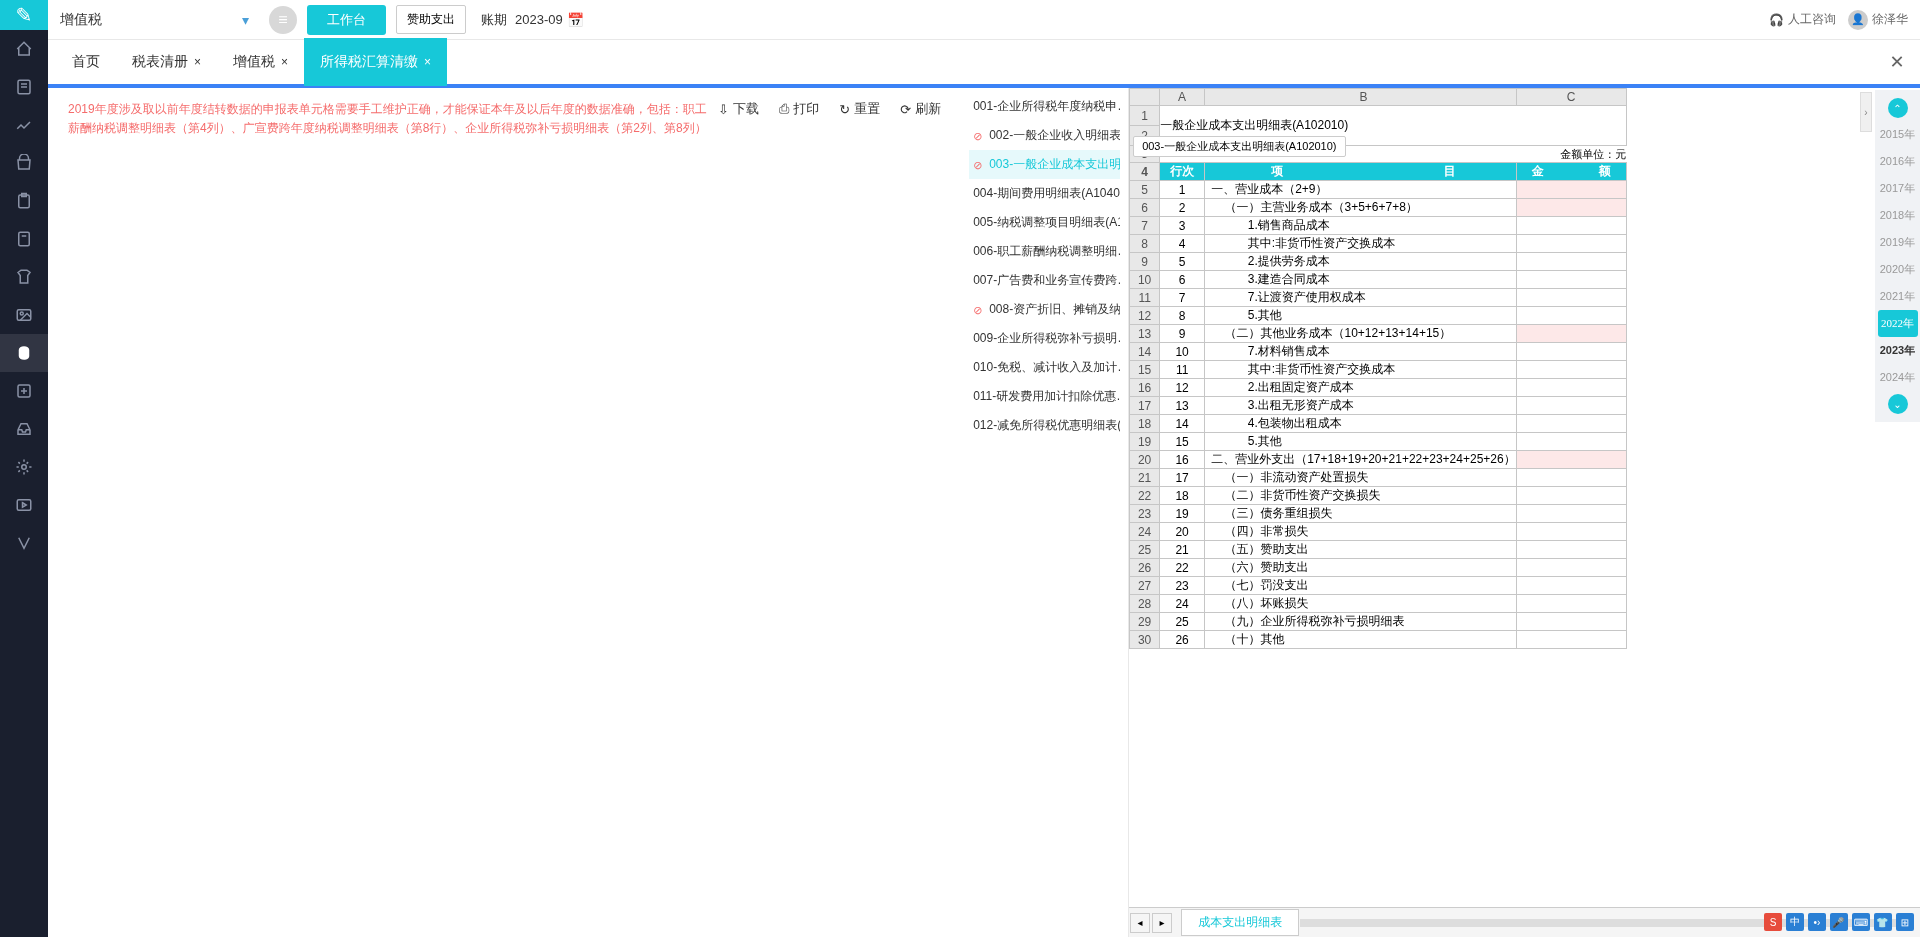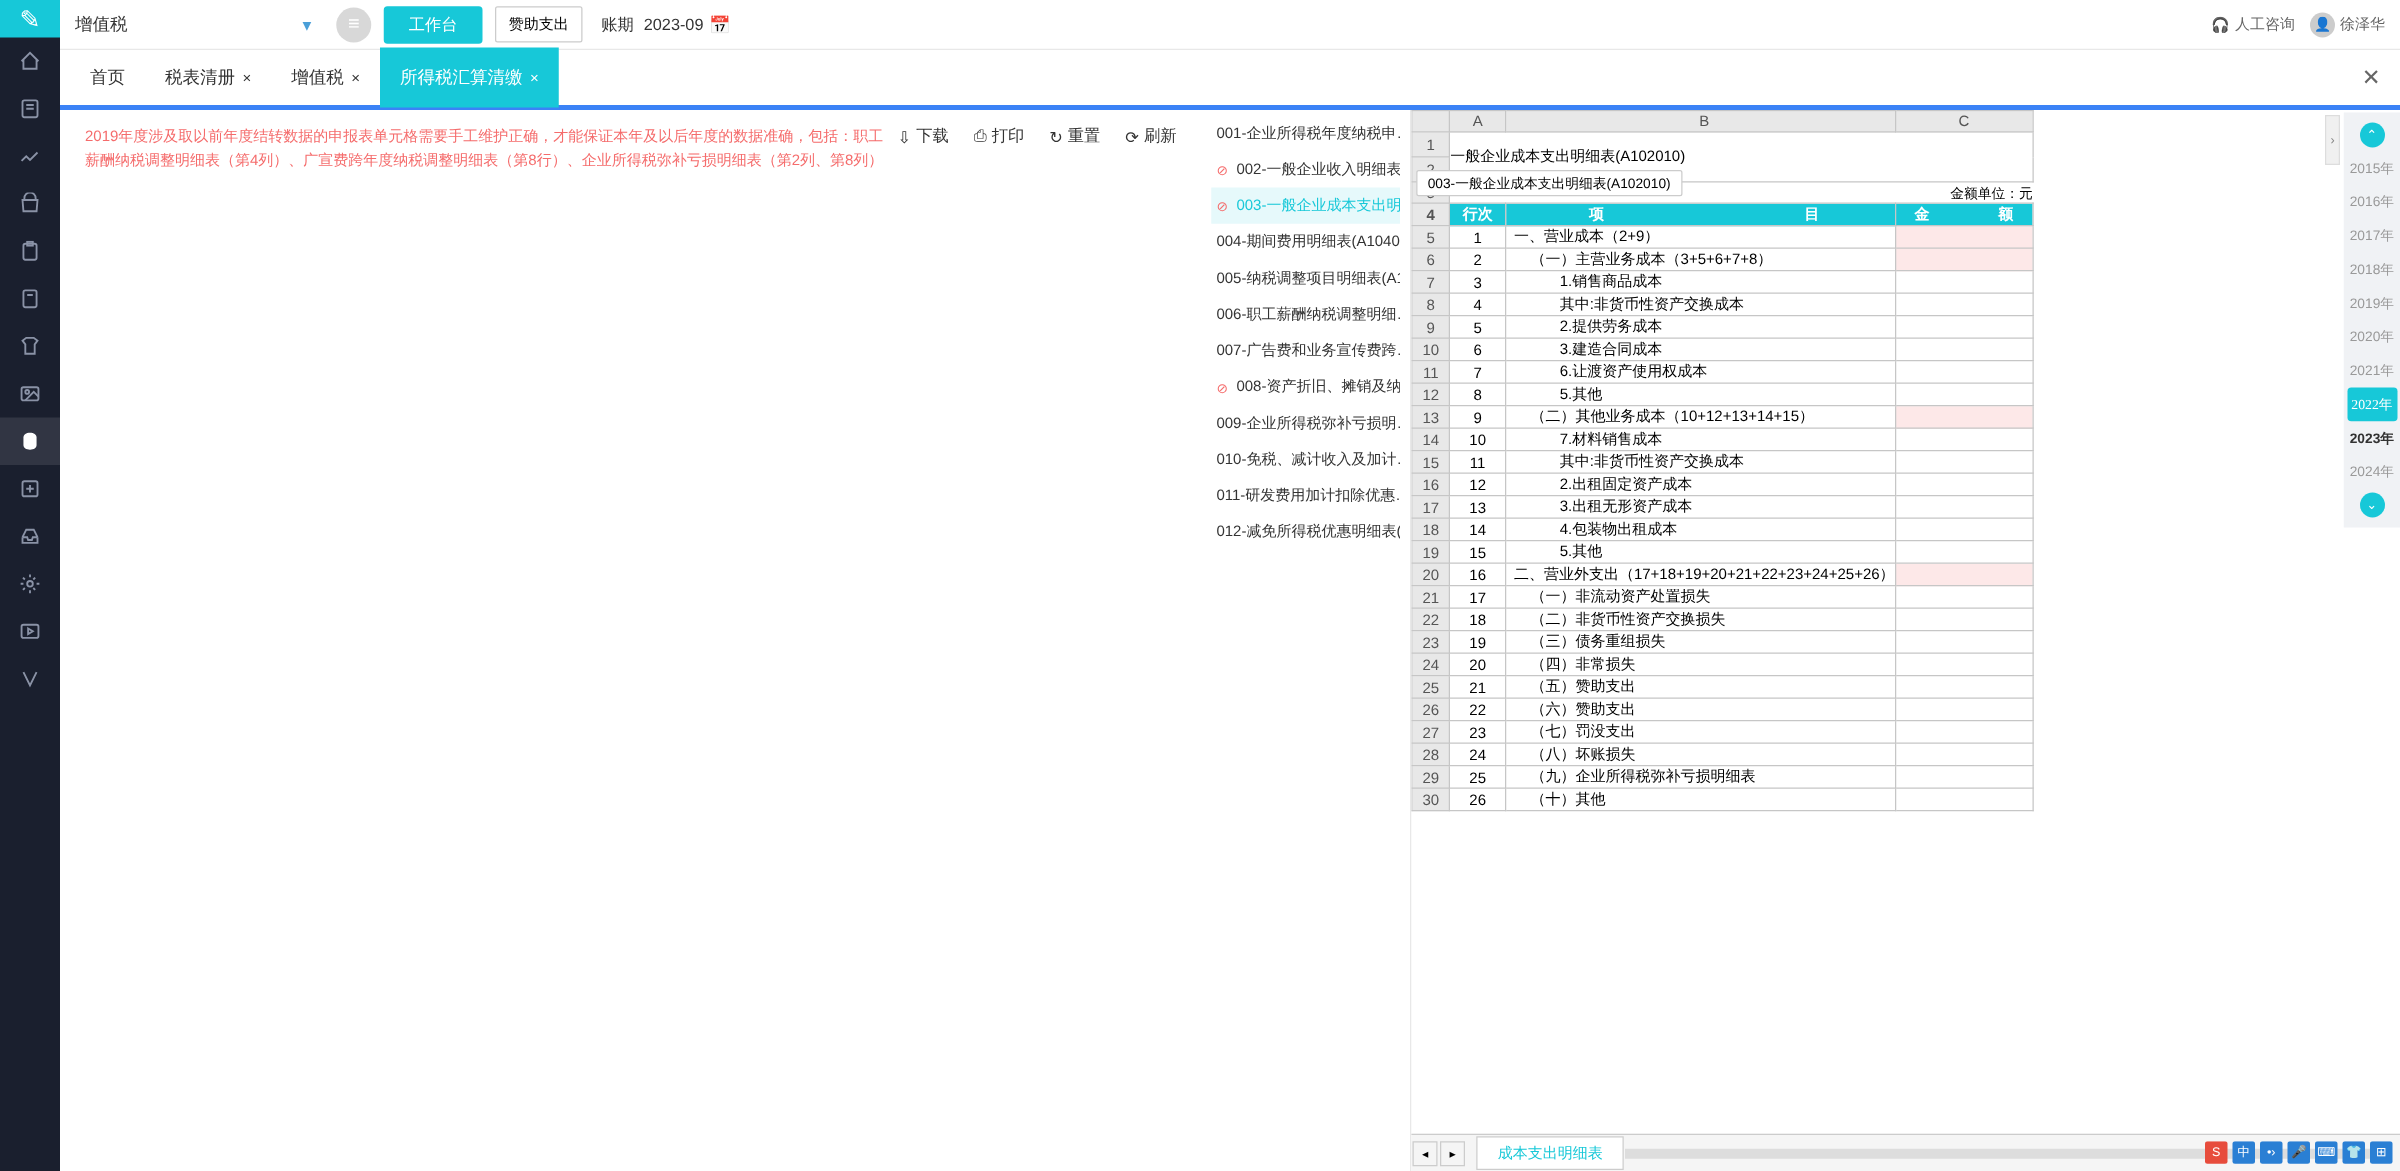--- a/index.html
+++ b/index.html
@@ -337,21 +337,21 @@
                   </tr>
                   <tr>
                     <td class="row-hdr">10</td>
                     <td class="col-A">6</td>
                     <td class="col-B" style="white-space:pre">           3.建造合同成本</td>
                     <td class="col-C "></td>
                   </tr>
                   <tr>
                     <td class="row-hdr">11</td>
                     <td class="col-A">7</td>
-                    <td class="col-B" style="white-space:pre">           6.让渡资产使用权成本</td>
+                    <td class="col-B" style="white-space:pre">           7.让渡资产使用权成本</td>
                     <td class="col-C "></td>
                   </tr>
                   <tr>
                     <td class="row-hdr">12</td>
                     <td class="col-A">8</td>
                     <td class="col-B" style="white-space:pre">           5.其他</td>
                     <td class="col-C "></td>
                   </tr>
                   <tr>
                     <td class="row-hdr">13</td>

